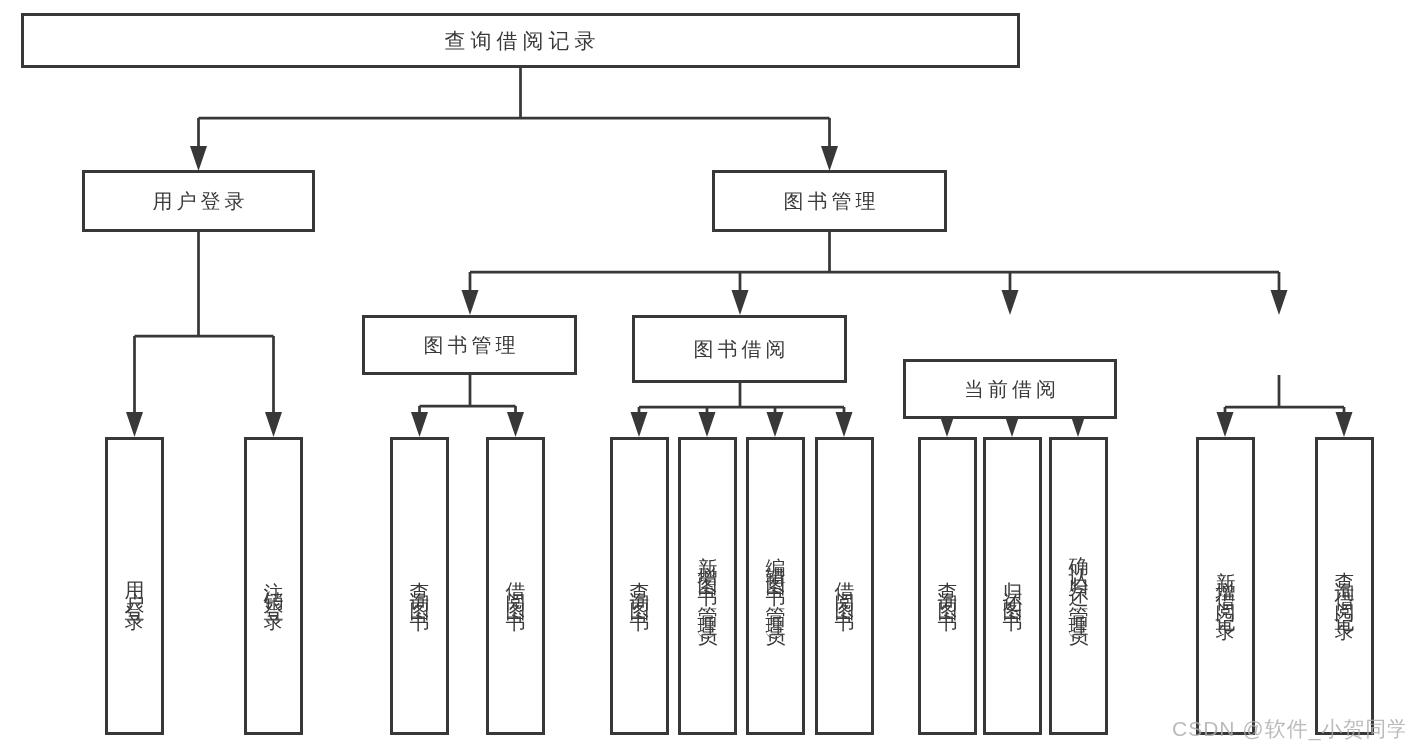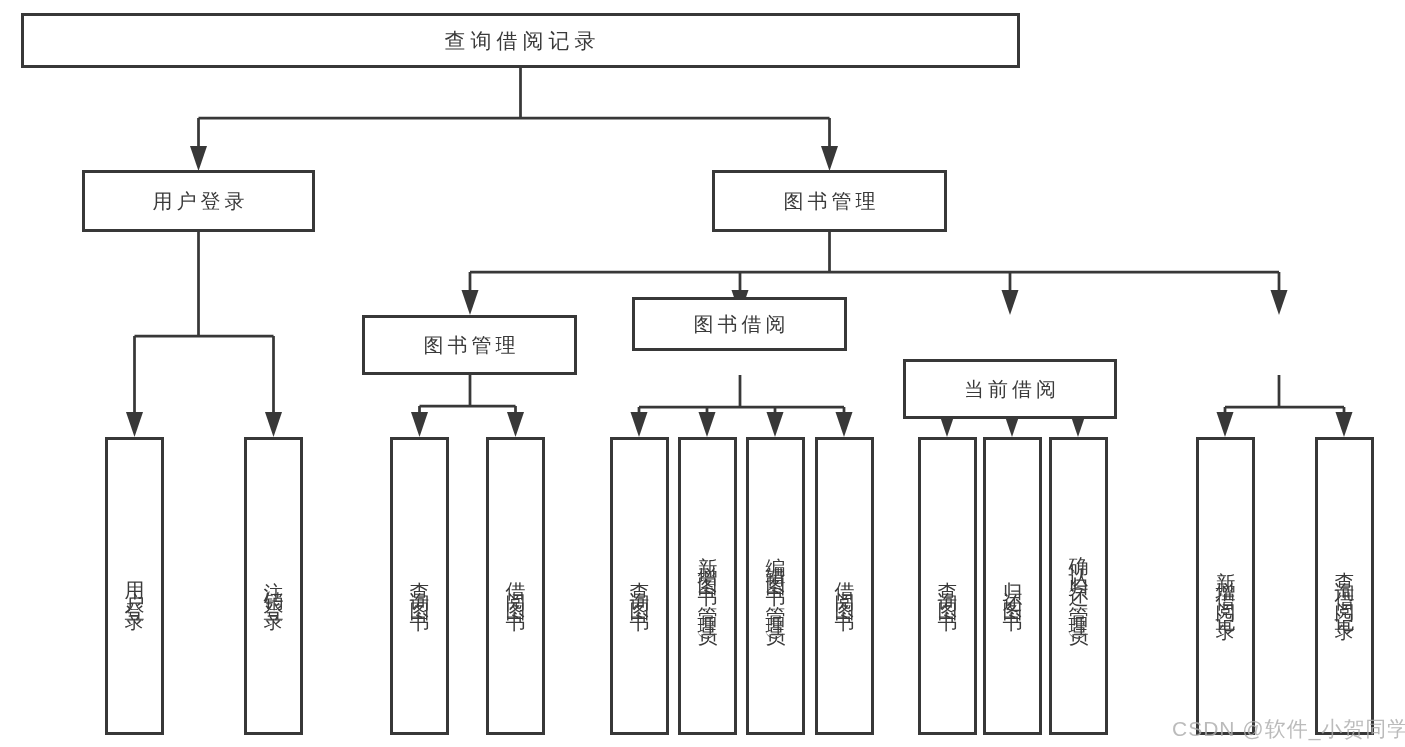--- a/index.html
+++ b/index.html
@@ -153,21 +153,21 @@
   <div class="box h" style="left:82px; top:170px; width:233px; height:62px;">
     <span>用户登录</span>
   </div>
   <div class="box h" style="left:712px; top:170px; width:235px; height:62px;align-items:center;">
     <span>图书管理</span>
   </div>
 
   <div class="box h" style="left:362px; top:315px; width:215px; height:60px;">
     <span>图书管理</span>
   </div>
-  <div class="box h" style="left:632px; top:297px; width:215px; height:54px;">
+  <div class="box h" style="left:632px; top:315px; width:215px; height:68px;">
     <span>图书借阅</span>
   </div>
   <div class="box h" style="left:903px; top:315px; width:214px; height:60px;margin-top:44px;">
     <span>当前借阅</span>
   </div>
 
   <div class="box v" style="left:105px;">
     <span>用户登录</span>
   </div>
   <div class="box v" style="left:244px;">

